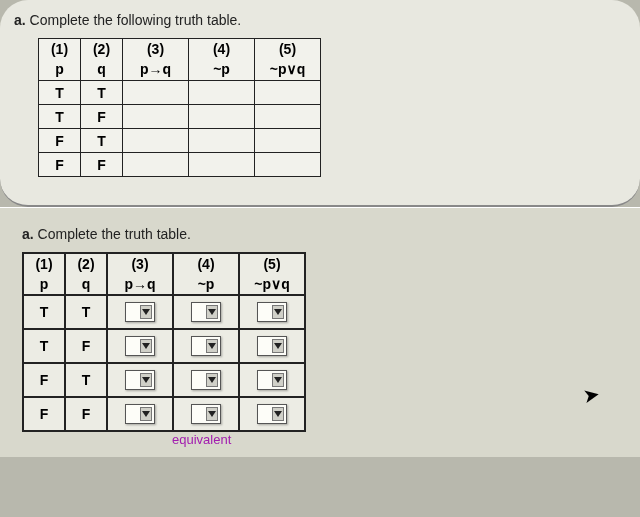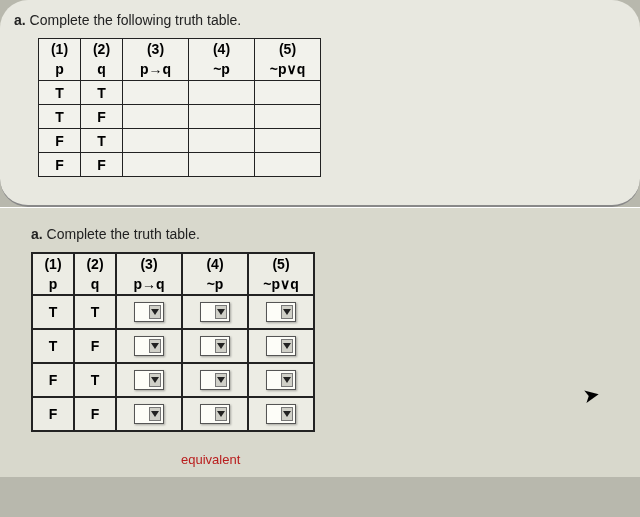--- a/index.html
+++ b/index.html
@@ -14,21 +14,21 @@
     position: relative;
   }
   .section-top {
     background: #e8e8e0;
     padding: 12px 14px 28px 14px;
     border-bottom: 2px solid #888;
     border-radius: 28px;
   }
   .section-bottom {
     background: #d8d8cc;
-    padding: 18px 14px 10px 31px;
+    padding: 18px 14px 10px 22px;
     border-top: 1px solid #fff;
     position: relative;
   }
   .prompt {
     font-size: 14px;
     color: #222;
     margin-bottom: 10px;
   }
   .prompt b { font-weight: bold; }
   table.truth {
@@ -124,22 +124,22 @@
   .cursor {
     position: absolute;
     right: 40px;
     bottom: 110px;
     font-size: 20px;
     color: #000;
     transform: rotate(-10deg);
   }
   .partial-text {
     font-size: 13px;
-    color: #b91c1c;
-    margin-top: 20px;
+    color: #a21caf;
+    margin-top: 0;
     margin-left: 150px;
   }
 </style>
 </head>
 <body>
 
 <div class="section-top">
   <div class="prompt">
     <b>a.</b>
     <span>Complete the following truth table.</span>

